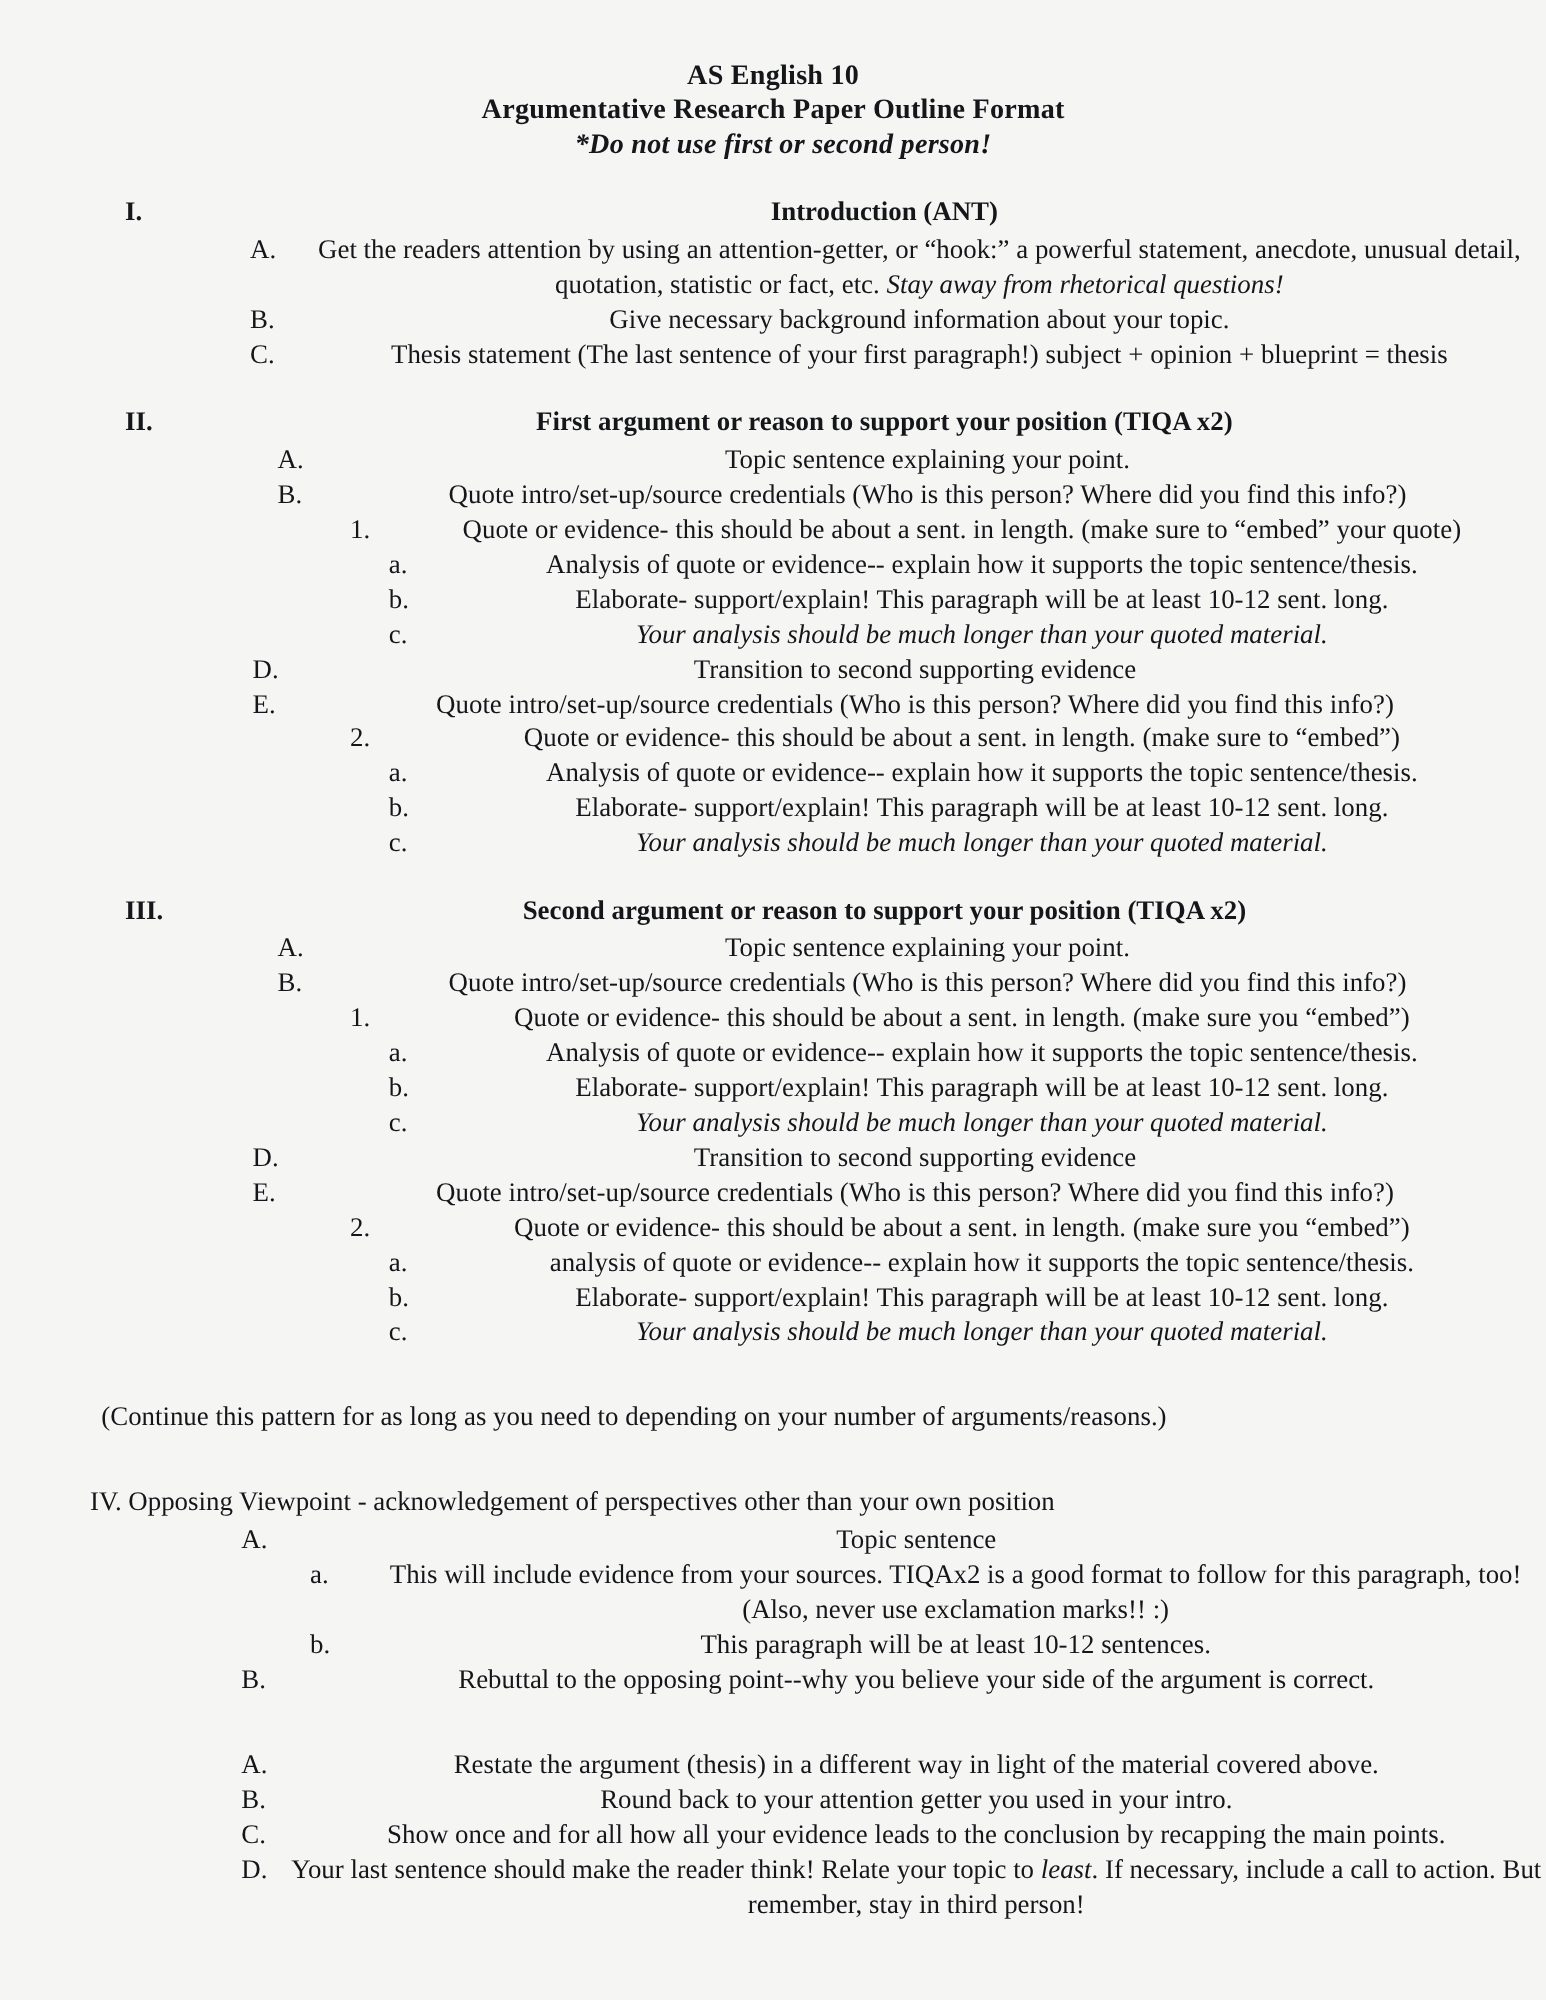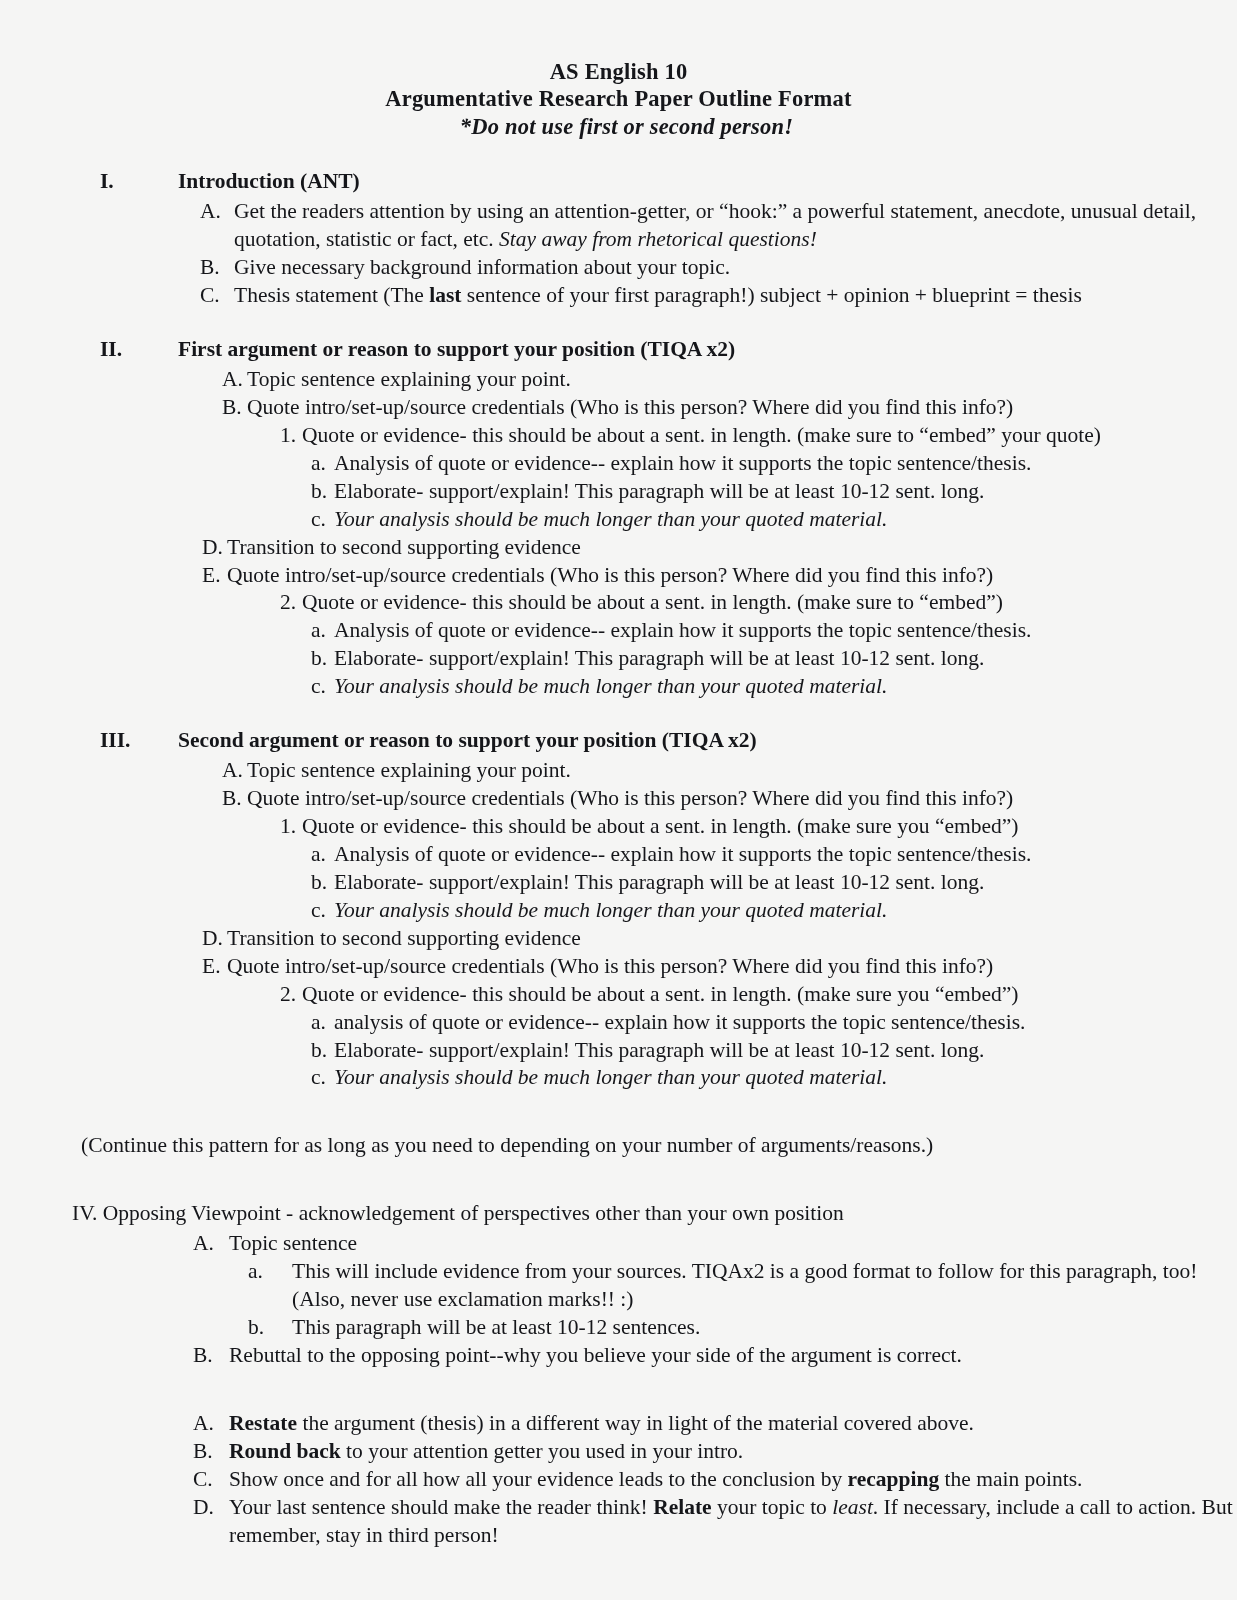--- a/index.html
+++ b/index.html
@@ -20,21 +20,21 @@
     position: relative;
     width: 1237px;
     height: 1600px;
     box-sizing: border-box;
     padding: 0;
   }
 
   
   .title-block {
     text-align: center;
-    padding-top: 58px;
+    padding-top: 46px;
     line-height: 1.22;
   }
   .title-line1,
   .title-line2 {
     font-weight: bold;
     font-size: 22.5px;
     letter-spacing: 0.2px;
   }
   .title-line3 {
     font-weight: bold;
@@ -54,20 +54,21 @@
   .row {
     display: flex;
     align-items: flex-start;
   }
   .marker {
     flex: 0 0 auto;
     white-space: pre;
   }
   .txt {
     flex: 1 1 auto;
+    text-align: center;
   }
 
   
   .roman {
     font-weight: bold;
     margin-left: 100px;
     margin-bottom: 2px;
   }
   .roman .marker { width: 78px; }
 
@@ -108,21 +109,21 @@
   .lvl-a5 { margin-left: 193px; }
   .lvl-a5 .marker { width: 36px; }
 
   .note {
     margin-left: 81px;
   }
   .gap-md  { height: 26px; }
   .gap-lg  { height: 40px; }
 
   em  { font-style: italic; }
-  b   { font-weight: bold; }
+  b   { font-weight: normal; }
 </style>
 </head>
 <body>
 
 <div class="page">
 
   <div class="title-block">
     <div class="title-line1">AS English 10</div>
     <div class="title-line2">Argumentative Research Paper Outline Format</div>
     <div class="title-line3">*Do not use first or second person!</div>

